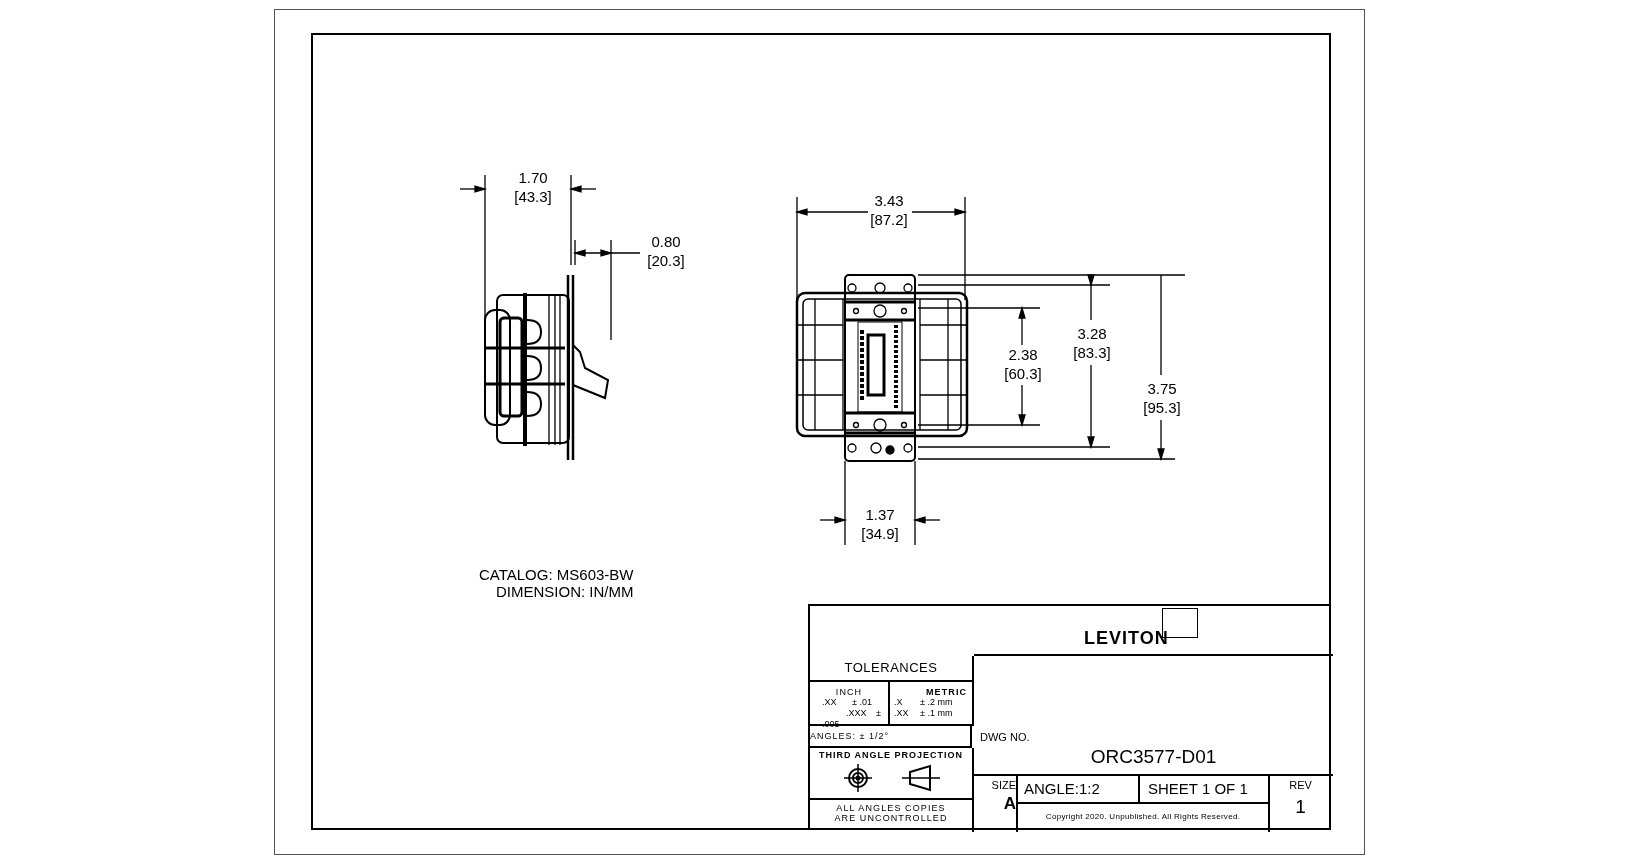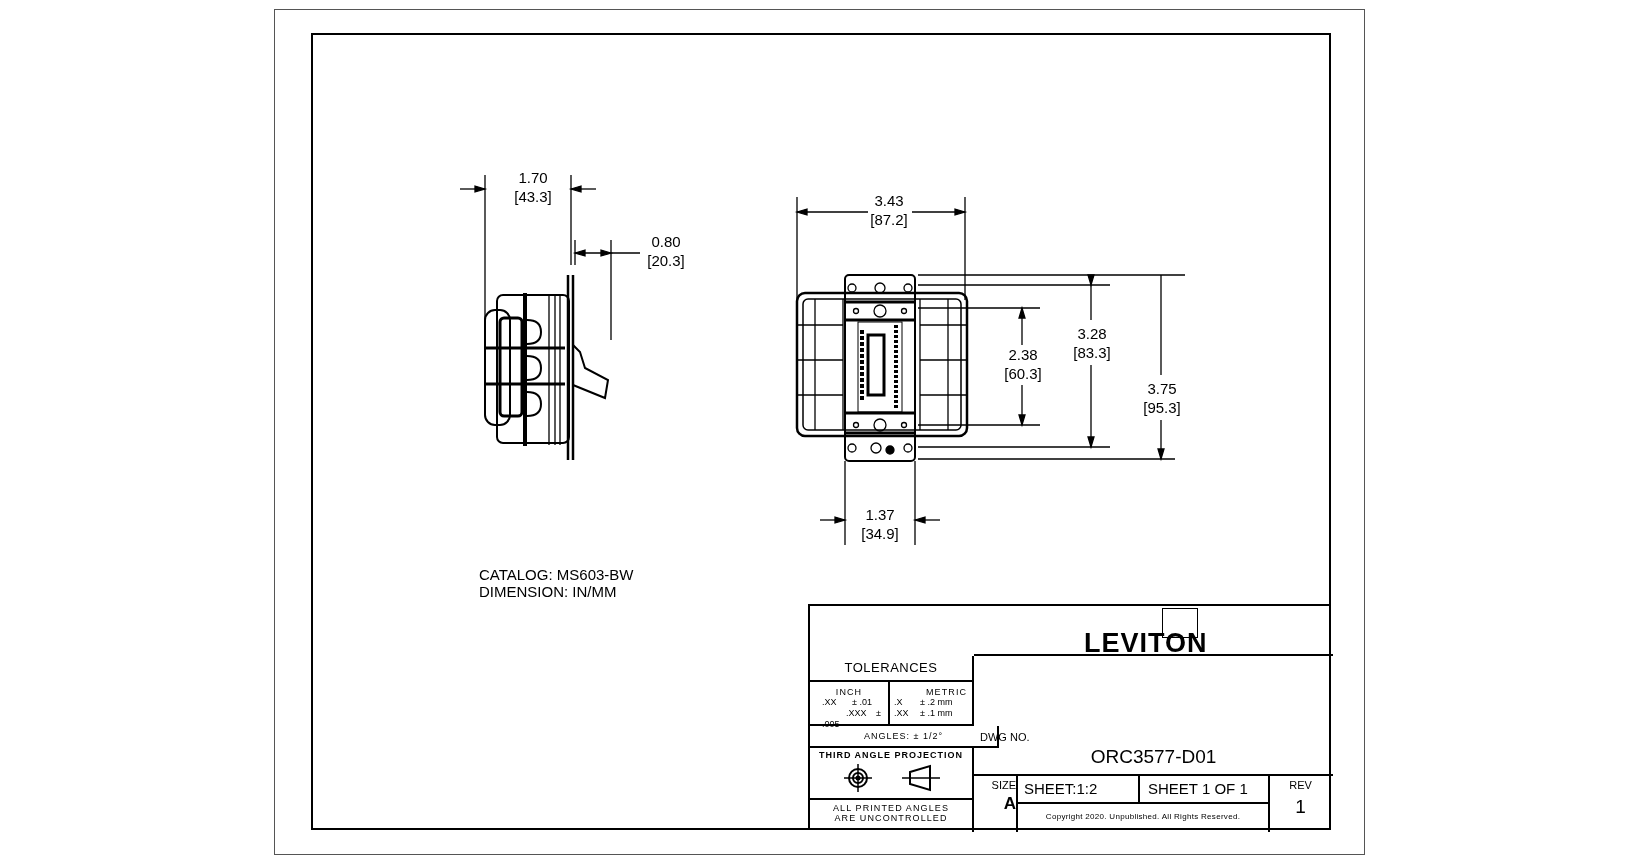--- a/index.html
+++ b/index.html
@@ -1,20 +1,20 @@
 <!DOCTYPE html>
 <html><head>
 <meta charset="utf-8">
 <style>
   html, body { margin:0; padding:0; background:#ffffff; }
   body { width:1632px; height:857px; position:relative; overflow:hidden; font-family:"Liberation Sans", sans-serif; color:#000; }
   .sheet-outer { position:absolute; left:274px; top:9px; width:1091px; height:846px; border:1px solid #555; box-sizing:border-box; }
   .sheet-inner { position:absolute; left:311px; top:33px; width:1020px; height:797px; border:2px solid #000; box-sizing:border-box; }
   .dimtxt { position:absolute; font-size:15px; line-height:19px; text-align:center; white-space:nowrap; }
-  .notes { position:absolute; left:479px; top:566px; font-size:15px; line-height:17px; }
+  .notes { position:absolute; left:479px; top:566px; font-size:15px; line-height:17px;text-align:right; }
   svg.drawing { position:absolute; left:0; top:0; }
   
   .tb { position:absolute; box-sizing:border-box; }
   .tb-cell { position:absolute; box-sizing:border-box; }
   .small-caps { font-size:8.5px; letter-spacing:1.1px; font-weight:bold; text-align:center; line-height:10px; }
   .lbl { font-size:11px; }
 </style>
 </head>
 <body>
 
@@ -173,62 +173,62 @@
     <span>TOLERANCES</span>
   </div>
   <div class="tb-cell" style="left:0;top:76px;width:80px;height:44px;border-right:2px solid #000;border-bottom:2px solid #000;">
     <div class="small-caps" style="font-weight:normal;font-size:9px;margin-top:5px;">INCH</div>
     <div style="font-size:9px;line-height:11px;padding-left:12px;">
       <span style="display:inline-block;width:30px;">.XX</span><span>± .01</span><br>
       <span style="display:inline-block;width:30px;margin-left:24px;">.XXX</span><span>± .005</span>
     </div>
   </div>
   <div class="tb-cell" style="left:80px;top:76px;width:84px;height:44px;border-right:2px solid #000;border-bottom:2px solid #000;">
-    <div class="small-caps" style="font-weight:normal;font-size:9px;margin-top:5px;text-align:right;padding-right:10px;padding-left:36px;">METRIC</div>
+    <div class="small-caps" style="font-weight:bold;font-size:9px;margin-top:5px;text-align:right;padding-right:10px;padding-left:36px;">METRIC</div>
     <div style="font-size:9px;line-height:11px;padding-left:4px;">
       <span style="display:inline-block;width:26px;">.X</span><span>± .2 mm</span><br>
       <span style="display:inline-block;width:26px;">.XX</span><span>± .1 mm</span>
     </div>
   </div>
-  <div class="tb-cell" style="left:0;top:120px;width:189px;height:22px;border-right:2px solid #000;border-bottom:2px solid #000;font-size:9px;letter-spacing:1px;text-align:center;line-height:20px;">
+  <div class="tb-cell" style="left:0;top:120px;width:162px;height:22px;border-right:2px solid #000;border-bottom:2px solid #000;font-size:9px;letter-spacing:1px;text-align:left;line-height:20px;">
     <span>ANGLES: ± 1/2°</span>
   </div>
   <div class="tb-cell" style="left:0;top:142px;width:164px;height:52px;border-right:2px solid #000;border-bottom:2px solid #000;font-weight:bold;">
     <div style="font-size:9px;letter-spacing:1px;text-align:center;margin-top:2px;">THIRD ANGLE PROJECTION</div>
     <svg width="164" height="36">
       <g stroke="#000" fill="none" stroke-width="2">
         <circle cx="48" cy="18" r="9"></circle>
           <circle cx="48" cy="18" r="5"></circle>
           <circle cx="48" cy="18" r="1.5" fill="#000"></circle>
         <line x1="34" y1="18" x2="62" y2="18" stroke-width="1.5"></line>
           <line x1="48" y1="4" x2="48" y2="32" stroke-width="1.5"></line>
         <path d="M100 12 L120 6 L120 30 L100 24 Z"></path>
         <line x1="92" y1="18" x2="130" y2="18" stroke-width="1.5"></line>
       </g>
     </svg>
   </div>
   <div class="tb-cell" style="left:0;top:194px;width:164px;height:32px;border-right:2px solid #000;padding-top:3px;">
-    <div class="small-caps" style="font-weight:normal;font-size:9px;">ALL PRINTED ANGLES</div>
+    <div class="small-caps" style="font-weight:normal;font-size:9px;">ALL ANGLES COPIES</div>
     <div class="small-caps" style="font-weight:normal;font-size:9px;">ARE UNCONTROLLED</div>
   </div>
 
   <div class="tb-cell" style="left:164px;top:0;width:359px;height:50px;border-bottom:2px solid #000;">
     <div style="position:absolute;left:188px;top:2px;width:34px;height:28px;border:1px solid #000;"></div>
-    <div style="position:absolute;left:110px;top:22px;font-size:27px;font-weight:bold;letter-spacing:1px;">LEVITON</div>
+    <div style="position:absolute;left:110px;top:22px;font-size:18px;font-weight:bold;letter-spacing:1px;">LEVITON</div>
   </div>
   <div class="tb-cell" style="left:164px;top:122px;width:359px;height:48px;border-bottom:2px solid #000;">
     <div class="lbl" style="position:absolute;left:6px;top:3px;">DWG NO.</div>
     <div style="position:absolute;left:0;width:359px;top:18px;text-align:center;font-size:19px;">ORC3577-D01</div>
   </div>
   <div class="tb-cell" style="left:164px;top:170px;width:44px;height:56px;border-right:2px solid #000;text-align:right;">
     <div class="lbl" style="margin-top:3px;">SIZE</div>
     <div style="font-size:17px;font-weight:bold;margin-top:3px;">A</div>
   </div>
   <div class="tb-cell" style="left:208px;top:170px;width:122px;height:28px;border-right:2px solid #000;border-bottom:2px solid #000;font-size:15px;line-height:26px;padding-left:6px;">
-    <span>SHEET:1:2</span>
+    <span>ANGLE:1:2</span>
   </div>
   <div class="tb-cell" style="left:330px;top:170px;width:130px;height:28px;border-right:2px solid #000;border-bottom:2px solid #000;font-size:15px;line-height:26px;padding-left:8px;">
     <span>SHEET 1 OF 1</span>
   </div>
   <div class="tb-cell" style="left:208px;top:198px;width:252px;height:28px;border-right:2px solid #000;font-size:8px;line-height:26px;text-align:center;letter-spacing:0.3px;">
     <span>Copyright 2020. Unpublished. All Rights Reserved.</span>
   </div>
   <div class="tb-cell" style="left:460px;top:170px;width:61px;height:56px;text-align:center;">
     <div class="lbl" style="margin-top:3px;">REV</div>
     <div style="font-size:19px;margin-top:5px;">1</div>

